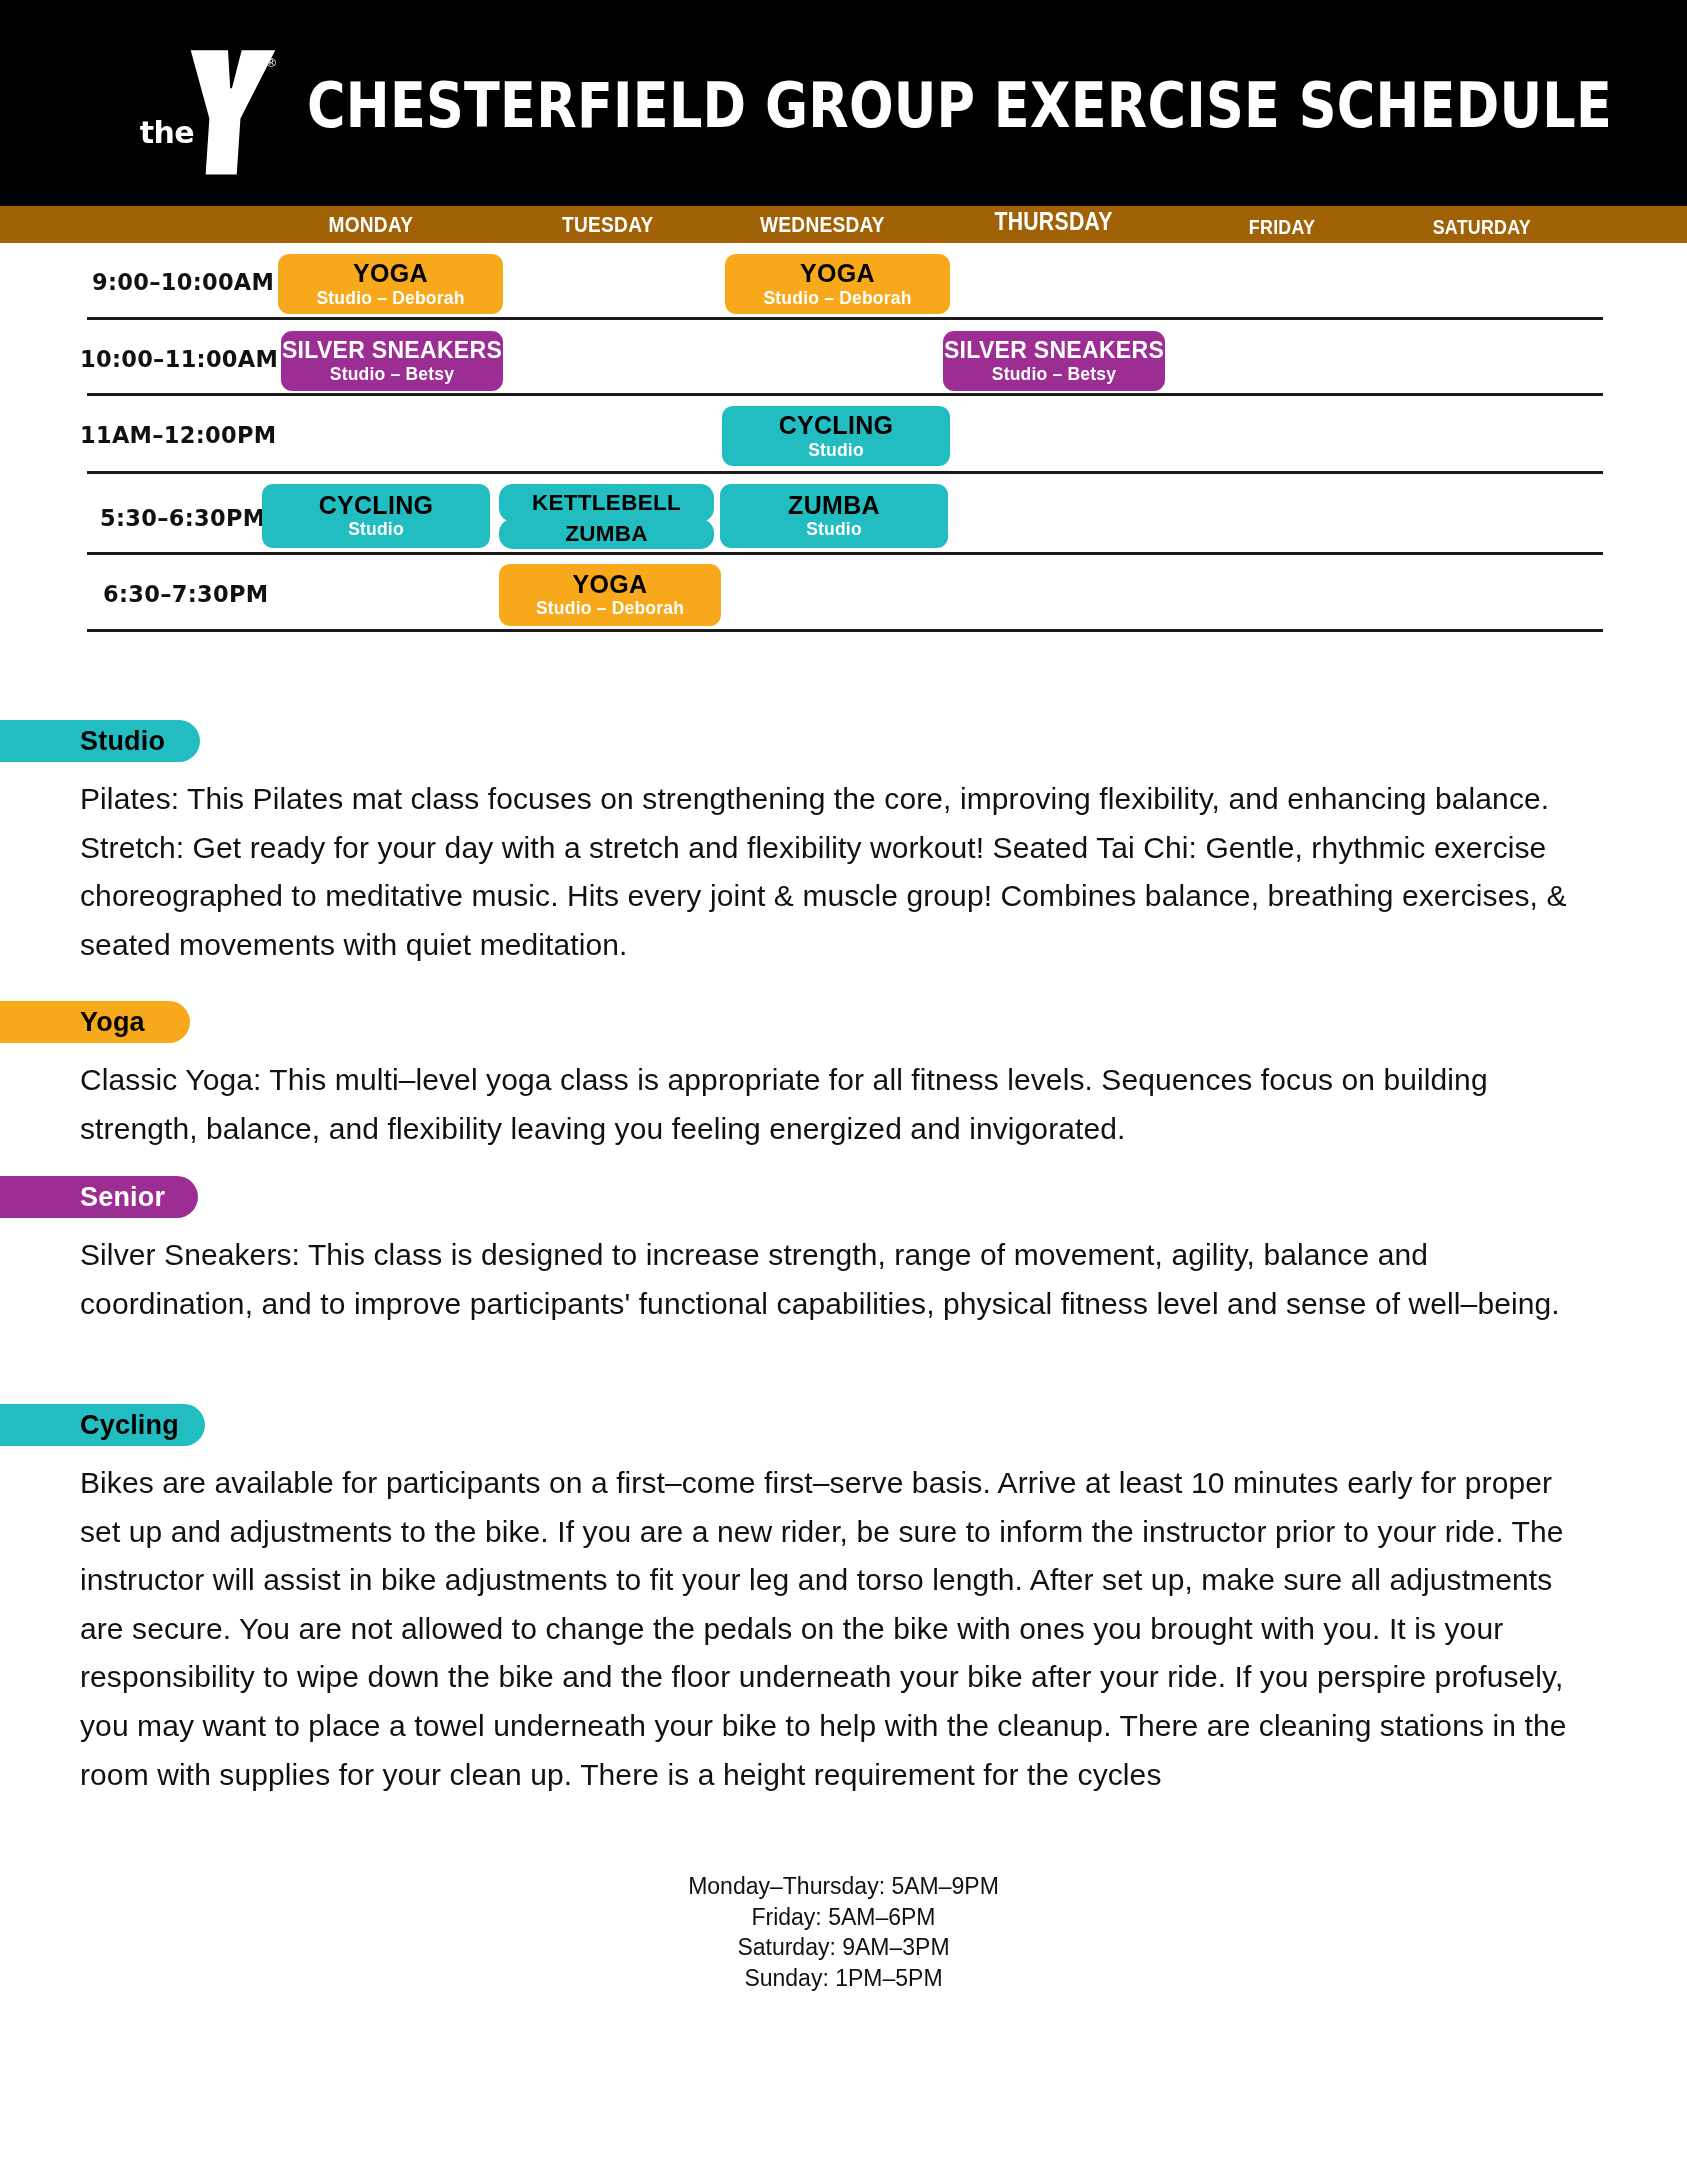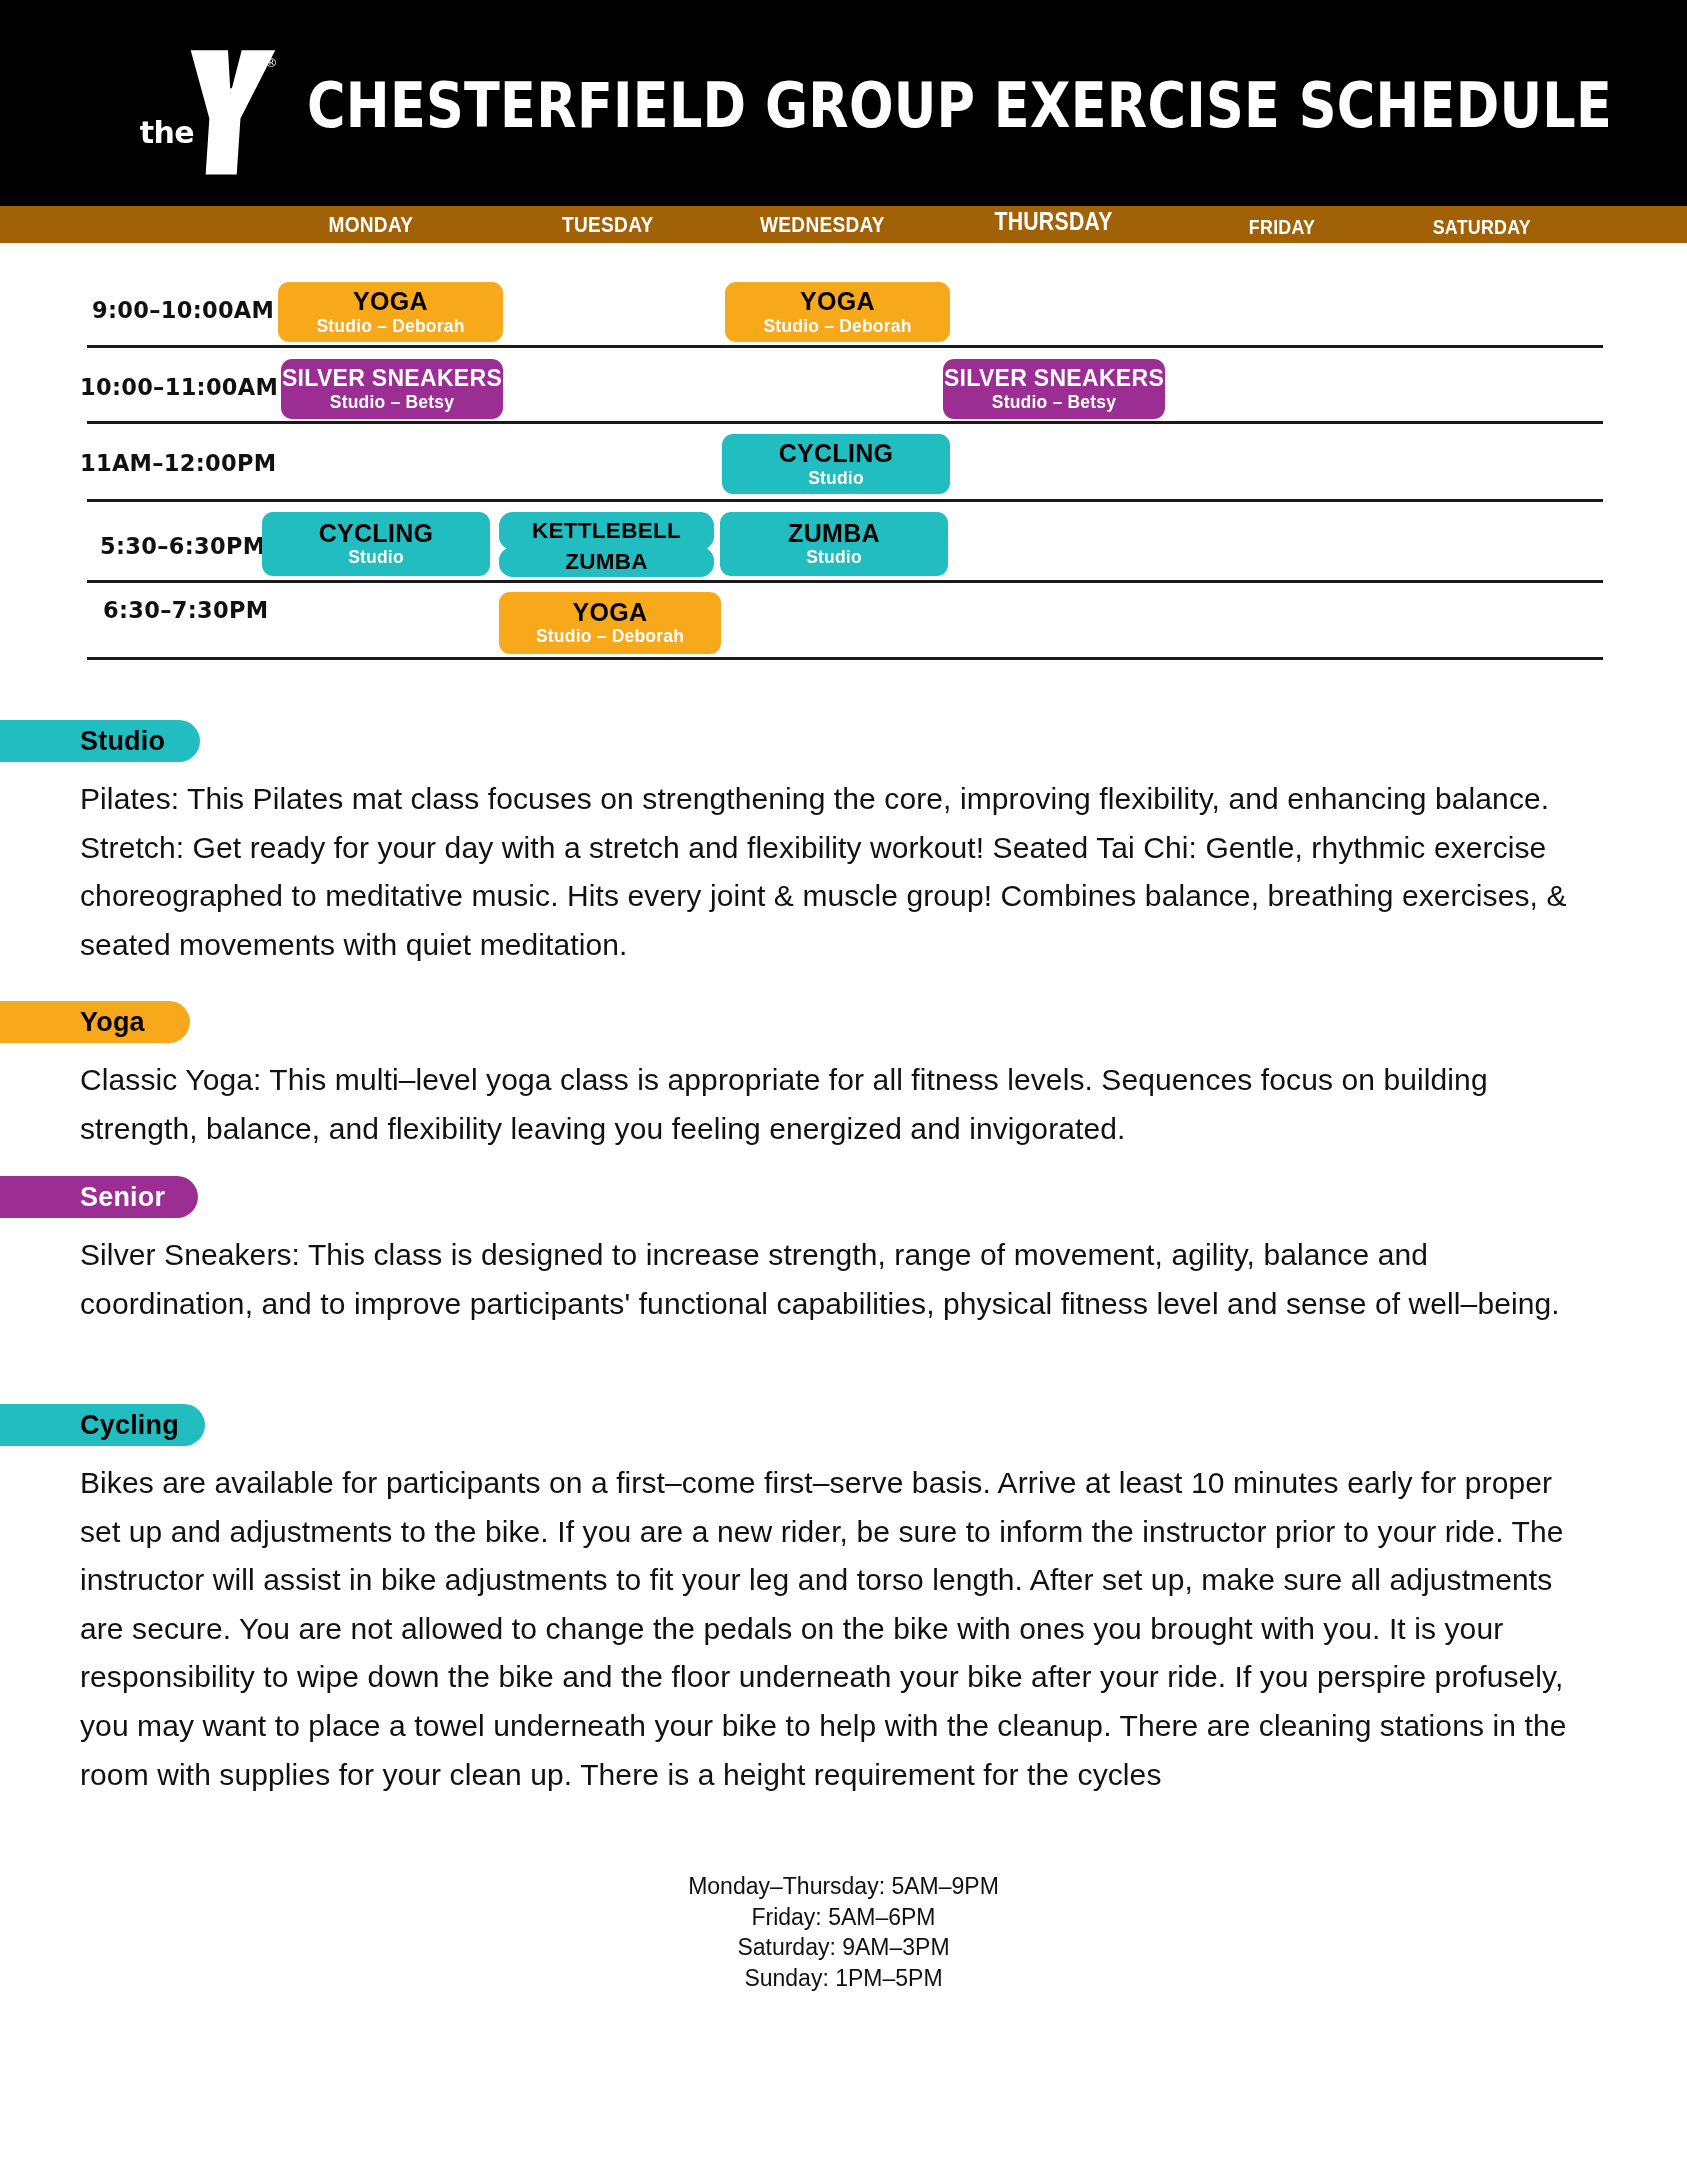--- a/index.html
+++ b/index.html
@@ -102,21 +102,20 @@
   .grid {
     position: absolute;
     left: 0;
     top: 243px;
     width: 1687px;
   }
   .row {
     position: absolute;
     left: 0;
     width: 1687px;
-    margin-top: 28px;
   }
   .row-rule {
     position: absolute;
     left: 87px;
     width: 1516px;
     height: 3.1px;
     background: #1a1a1a;
   }
   .time-label {
     position: absolute;
@@ -281,21 +280,21 @@
       <div class="card" style="background: rgb(34, 189, 192); left: 499px; top: 44px; width: 215px; height: 30px; border-radius: 13.7px;">
         <div class="card-title" style="font-size: 22.5px;">ZUMBA</div>
       </div>
       <div class="card" style="background: rgb(34, 189, 192); left: 720px; top: 8.7px; width: 228px; height: 64px;">
         <div class="card-title">ZUMBA</div>
         <div class="card-sub">Studio</div>
       </div>
       <div class="row-rule" style="top: 77px;"></div>
     </div>
     <div class="row" style="top: 312px; height: 77px;">
-      <div class="time-label" style="left: 103px; top: 14px;">6:30–7:30PM</div>
+      <div class="time-label" style="left: 103px; top: 26px;">6:30–7:30PM</div>
       <div class="card" style="background: rgb(247, 168, 27); left: 499px; top: 8.7px; width: 222px; height: 62px;">
         <div class="card-title">YOGA</div>
         <div class="card-sub">Studio – Deborah</div>
       </div>
       <div class="row-rule" style="top: 74px;"></div>
     </div>
   </div>
 
 <div id="descriptions">
     <div class="desc-section" style="top: 720px;">

